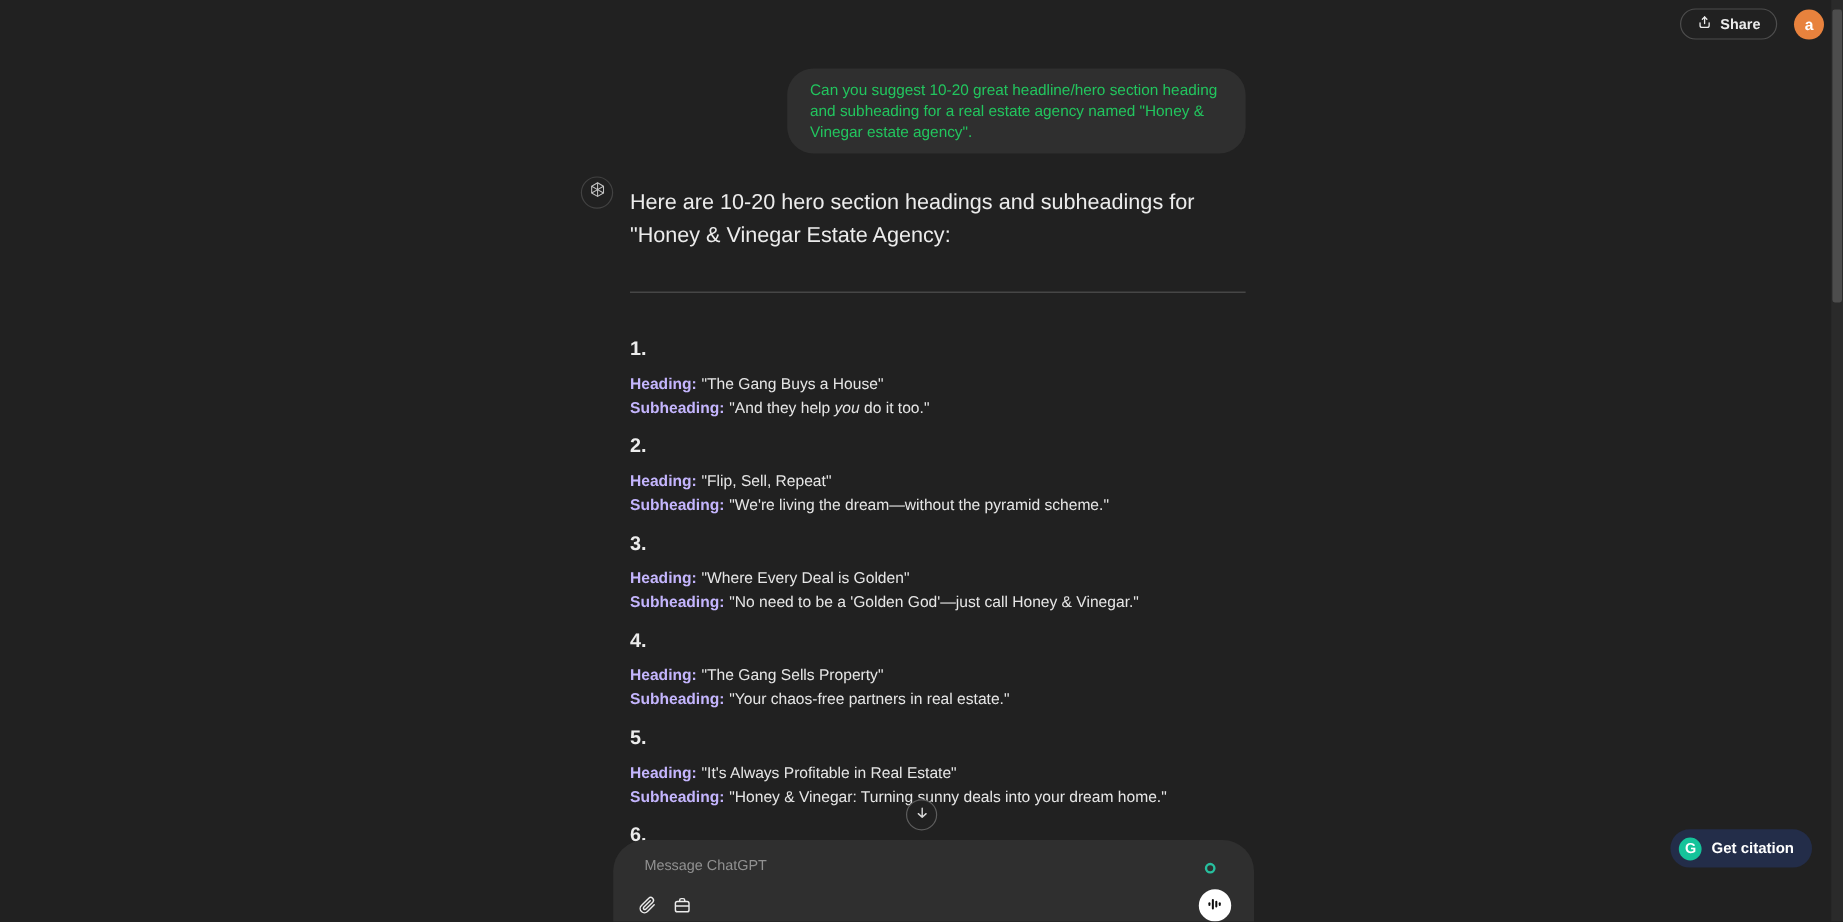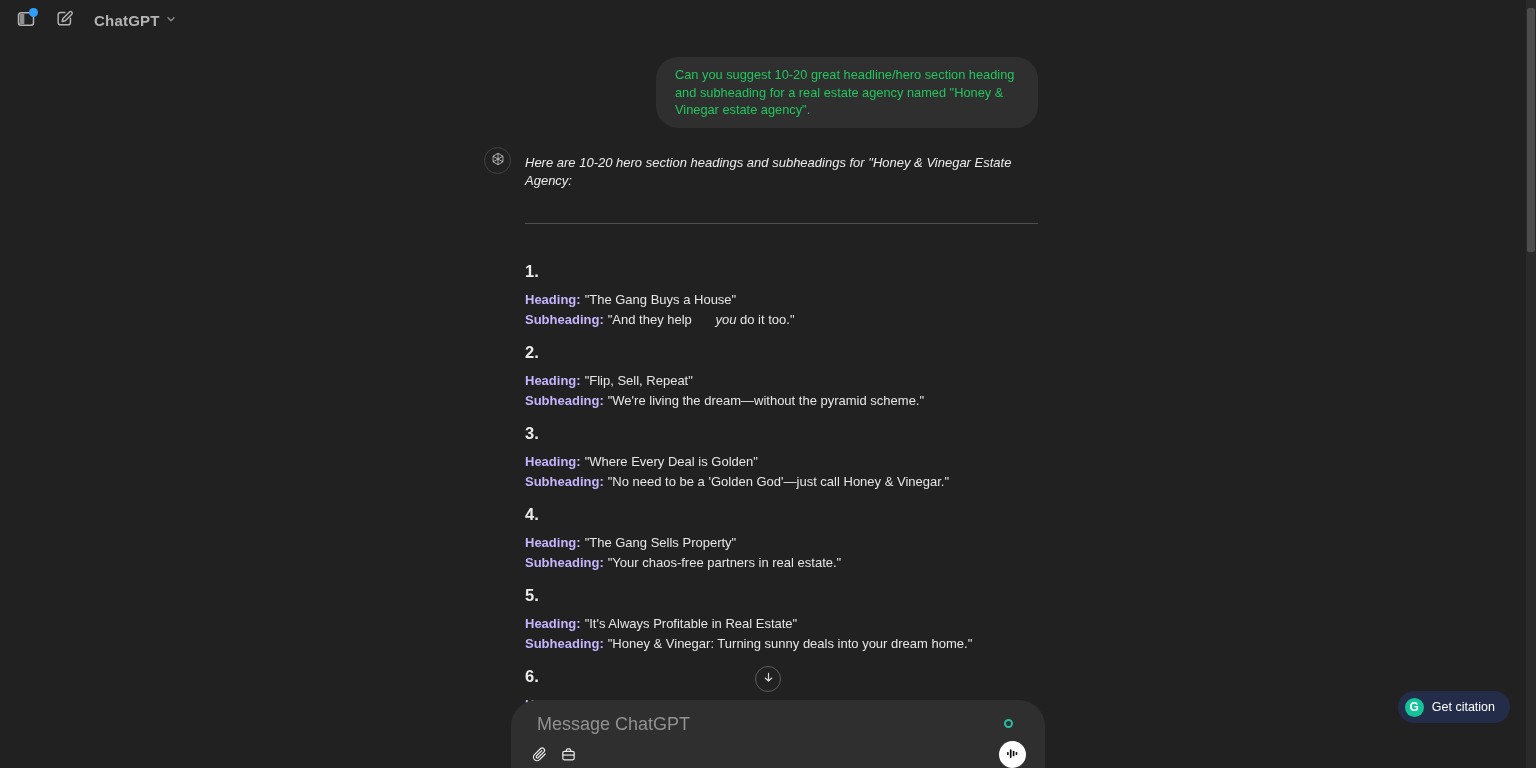--- a/index.html
+++ b/index.html
@@ -32,86 +32,74 @@
   .scrollbar-thumb { position:absolute; top:8px; left:1px; width:8px; height:244px; background:#4d4d4d; border-radius:2px; }
 
   
   .user-bubble { position:absolute; top:57px; right:498px; max-width:382px;
                  background:#2f2f2f; border-radius:22px; padding:9px 19px;
                  font-size:12.8px; line-height:17.5px; color:#22c55e; z-index:5; }
   .assistant-row { position:absolute; left:484px; top:147px; width:556px; z-index:5; }
   .bot-avatar { position:absolute; left:0; top:0; width:27px; height:27px; border-radius:50%;
                 border:1px solid #424242; display:flex; align-items:center; justify-content:center; }
   .msg-content { margin-left:41px; width:513px; padding-top:7px; }
-  .intro-line { font-size:13px; line-height:18px; margin:0;font-style:italic; }
+  .intro-line { font-size:18px; line-height:28px; margin:0; }
   .msg-hr { border:none; border-top:1px solid #505050; margin:33px 0 37px 0; }
   .hl-item { margin:0 0 12px 0; }
   .hl-number { font-size:16.5px; font-weight:700; line-height:20px; margin:0 0 9px 0; }
   .hl-line { font-size:13px; line-height:20px; margin:0; color:#e6e6e6; }
   .hl-line b { color:#c4b5fd; }
   .hl-text { margin-left:4px; }
-  .hl-text em { font-style:italic;margin-left:20px; }
+  .hl-text em { font-style:italic; }
 
   
   .scroll-down-btn { position:absolute; left:755px; top:666px; width:26px; height:26px; border-radius:50%;
                      background:#212121; border:1px solid #5d5d5d; display:flex; align-items:center;
                      justify-content:center; cursor:pointer; z-index:8; padding:0; }
 
   
   .composer { position:absolute; left:511px; top:700px; width:534px; height:100px;
               background:#2f2f2f; border-radius:26px; z-index:10; }
   .composer-input { position:absolute; left:24px; top:13px; width:440px; background:transparent; border:none;
-                    outline:none; color:#ececec; font-size:18px; font-family:"Liberation Sans", sans-serif; }
+                    outline:none; color:#ececec; font-size:12px; font-family:"Liberation Sans", sans-serif; }
   .composer-input::placeholder { color:#919191; }
   .composer-icons { position:absolute; left:18px; top:46px; display:flex; gap:9px; }
   .composer-icon-btn { width:20px; height:20px; background:transparent; border:none; padding:0;
                        display:flex; align-items:center; justify-content:center; cursor:pointer; }
   .voice-btn { position:absolute; right:19px; top:41px; width:27px; height:27px; border-radius:50%;
                background:#ffffff; border:none; display:flex; align-items:center; justify-content:center;
                cursor:pointer; padding:0; }
   .grammarly-dot { position:absolute; left:1004px; top:719px; width:9px; height:9px; border-radius:50%;
                    border:2.5px solid #27bf9e; background:transparent; z-index:12; cursor:pointer; }
 
   
   .citation-btn { position:absolute; right:26px; top:691px; height:32px; padding:0 15px 0 7px;
                   background:#232d49; border:none; border-radius:16px; display:flex; align-items:center;
                   gap:8px; cursor:pointer; z-index:12; }
   .g-logo { width:19px; height:19px; border-radius:50%; background:#15c39a; color:#fff;
             display:flex; align-items:center; justify-content:center; font-size:12px; font-weight:700; }
-  .citation-label { color:#ffffff; font-size:12.5px; font-weight:400; font-family:"Liberation Sans", sans-serif; }
+  .citation-label { color:#ffffff; font-size:12.5px; font-weight:700; font-family:"Liberation Sans", sans-serif; }
 </style>
 </head>
 <body>
 
 <header class="topbar">
-  <div class="tb-left">
-    <button class="icon-btn">
+  <div class="tb-right">
+    <button class="share-btn">
       <span>
-        <svg width="20" height="20" viewBox="0 0 24 24" fill="none">
-          <rect x="3" y="4.5" width="18" height="15" rx="3" stroke="#b4b4b4" stroke-width="1.8"></rect>
-          <rect x="4.5" y="6" width="5.5" height="12" fill="#b4b4b4" opacity="0.75"></rect>
+        <svg width="13" height="13" viewBox="0 0 24 24" fill="none" stroke="#ececec" stroke-width="2" stroke-linecap="round" stroke-linejoin="round">
+          <path d="M12 14V4"></path>
+            <path d="M8.5 7.5L12 4l3.5 3.5"></path>
+          <path d="M5 13v4a3 3 0 0 0 3 3h8a3 3 0 0 0 3-3v-4"></path>
         </svg>
       </span>
-      <span class="notif-dot"></span>
+      <span>Share</span>
     </button>
-    <button class="icon-btn">
-      <span>
-        <svg width="19" height="19" viewBox="0 0 24 24" fill="none" stroke="#b4b4b4" stroke-width="1.8" stroke-linecap="round" stroke-linejoin="round">
-          <path d="M12.5 4.5H7a3 3 0 0 0-3 3V17a3 3 0 0 0 3 3h9.5a3 3 0 0 0 3-3v-5.5"></path>
-          <path d="M18.3 3.7a2.05 2.05 0 0 1 2.9 2.9L13 14.8l-3.9 1 1-3.9z"></path>
-        </svg>
-      </span>
-    </button>
-    <div class="model-switcher">
-      <span class="model-name">ChatGPT</span>
-      <span>
-        <svg width="12" height="12" viewBox="0 0 24 24" fill="none" stroke="#8e8e8e" stroke-width="2.6" stroke-linecap="round">
-          <path d="M6 9.5l6 6 6-6"></path>
-        </svg>
-      </span>
+    <div class="avatar">
+      <span>a</span>
     </div>
   </div>
 </header>
 
 <div class="scrollbar-track">
   <div class="scrollbar-thumb"></div>
 </div>
 
 <div class="user-bubble">
   <span>Can you suggest 10-20 great headline/hero section heading and subheading for a real estate agency named "Honey &amp; Vinegar estate agency".</span>

